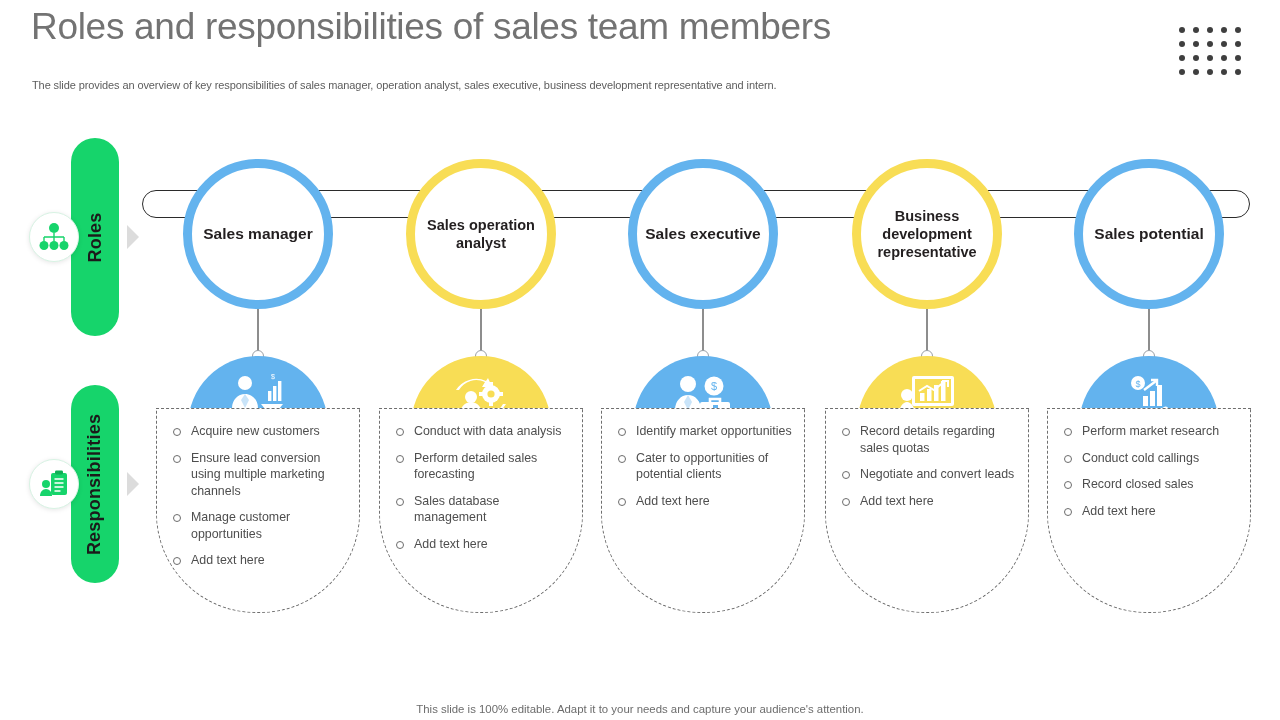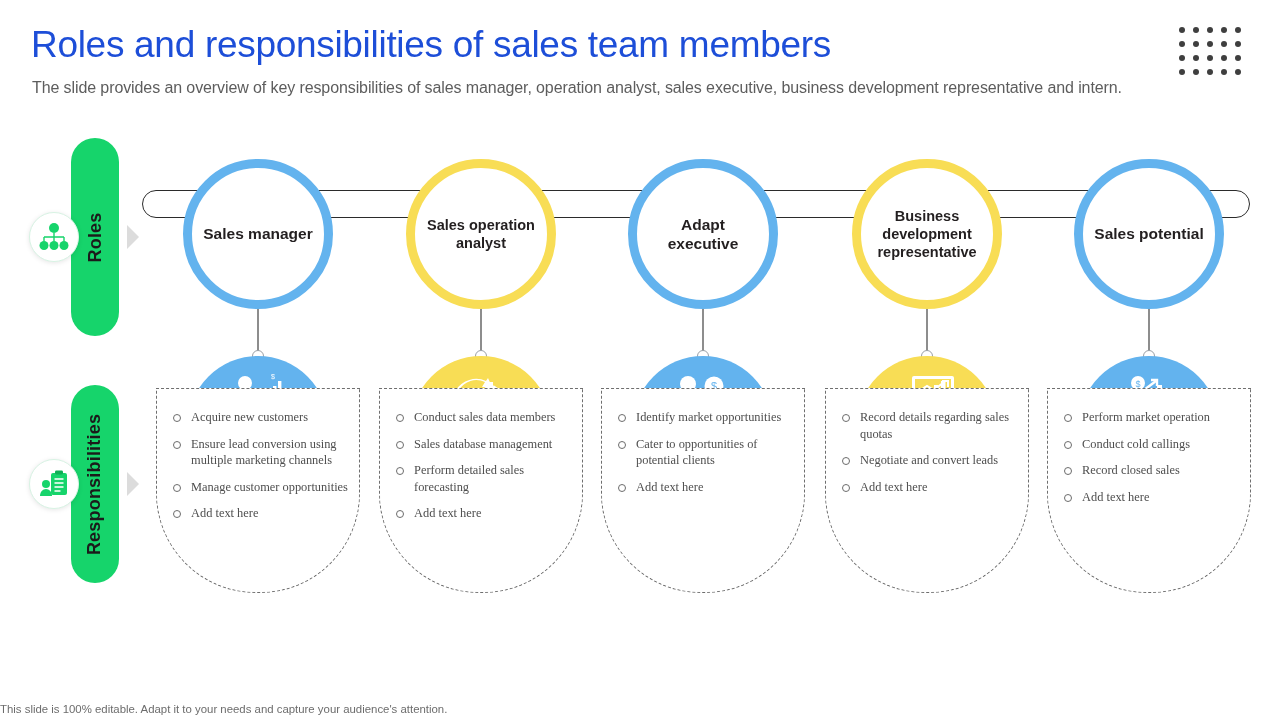--- a/index.html
+++ b/index.html
@@ -6,27 +6,27 @@
   html, body {
     width: 1280px; height: 720px;
     background: #ffffff;
     font-family: "Liberation Sans", sans-serif;
     overflow: hidden;
   }
   .slide { position: relative; width: 1280px; height: 720px; background: #fff; }
 
   
   .title {
-    position: absolute; left: 31px; top: 24px;
-    font-size: 37px; font-weight: 400; color: #1d4ed8;
+    position: absolute; left: 31px; top: 6px;
+    font-size: 37px; font-weight: 400; color: #737373;
     letter-spacing: -0.3px; white-space: nowrap;
   }
   .subtitle {
     position: absolute; left: 32px; top: 79px;
-    font-size: 16px; color: #5d5d5d; white-space: nowrap;
+    font-size: 11px; color: #5d5d5d; white-space: nowrap;
     letter-spacing: -0.1px;
   }
   .dotgrid {
     position: absolute; right: 31px; top: 27px;
     display: grid; grid-template-columns: repeat(5, 14px);
     grid-auto-rows: 14px;
   }
   .dotgrid i { display:block; width: 6px; height: 6px; border-radius: 50%; background: #3f3f3f; }
 
   
@@ -98,42 +98,41 @@
     position: absolute; left: 50%; transform: translateX(-50%);
     top: 356px; width: 140px; height: 140px; border-radius: 70px 70px 0 0;
     background: #63b3ee; overflow: hidden;
   }
   .dome.yellow { background: #f8dd55; }
   .dome-ico { position: absolute; left: 50%; top: 18px; transform: translateX(-50%); }
 
   
   .body {
     position: absolute; left: 50%; transform: translateX(-50%);
-    top: 388px; width: 204px; height: 205px;
+    top: 408px; width: 204px; height: 205px;
     border: 1.4px dashed #6e6e6e;
     border-radius: 0 0 100px 100px;
     background: #fff;
-    padding: 20px 8px 10px 12px;
-    font-family: Liberation Serif, serif;
+    padding: 14px 8px 10px 12px;
   }
   ul.items { list-style: none; }
   ul.items li {
     position: relative; padding-left: 22px; margin-bottom: 10px;
     font-size: 12.4px; line-height: 1.33; color: #4e4e4e;
   }
   ul.items li::before {
     content: ""; position: absolute; left: 4px; top: 5px;
     width: 6px; height: 6px; border-radius: 50%;
     border: 1px solid #6c6c6c; background: transparent;
   }
 
   
   .footer {
     position: absolute; left: 0; right: 0; top: 703px;
-    font-size: 11.4px; color: #6c6c6c;
+    text-align: center; font-size: 11.4px; color: #6c6c6c;
   }
 </style>
 </head>
 <body>
 
 <div class="slide">
 
   <div class="title">Roles and responsibilities of sales team members</div>
   <div class="subtitle">The slide provides an overview of key responsibilities of sales manager, operation analyst, sales executive, business development representative and intern.</div>
   <div class="dotgrid" id="dotgrid">
@@ -234,30 +233,30 @@
         <g fill="#fff">
           <rect x="38" y="8" width="4" height="5"></rect>
                 <rect x="38" y="27" width="4" height="5"></rect>
           <rect x="28" y="18" width="5" height="4"></rect>
                 <rect x="47" y="18" width="5" height="4"></rect>
         </g>
       </svg></div>
      </div>
      <div class="body">
        <ul class="items">
-            <li>Conduct sales data members</li>
+            <li>Conduct with data analysis</li>
+            <li>Perform detailed sales forecasting</li>
             <li>Sales database management</li>
-            <li>Perform detailed sales forecasting</li>
             <li>Add text here</li>
           </ul>
      </div>
       </div>
       <div class="col" style="left: 592px;">
         <div class="ring">
-       <div class="ring-label">Adapt executive</div>
+       <div class="ring-label">Sales executive</div>
      </div>
      <div class="stem"></div>
      <div class="node"></div>
      <div class="dome">
        <div class="dome-ico"><svg width="62" height="50" viewBox="0 0 62 50">
         <circle cx="16" cy="10" r="8" fill="#fff"></circle>
         <path d="M3 36c0-9 6-15 13-15s13 6 13 15z" fill="#fff"></path>
         <path d="M16 21l-4 7 4 8 4-8z" fill="#63b3ee" opacity=".35"></path>
         <circle cx="42" cy="12" r="9.5" fill="#fff"></circle>
         <text x="42" y="16" font-size="11" fill="#63b3ee" text-anchor="middle" font-family="Liberation Sans, sans-serif">$</text>
@@ -319,21 +318,21 @@
         <g fill="#fff">
           <rect x="23" y="22" width="5" height="10"></rect>
           <rect x="30" y="17" width="5" height="15"></rect>
           <rect x="37" y="11" width="5" height="21"></rect>
         </g>
         <path d="M4 36c4-3 8-2 11 1h12c3 0 3 4 0 4H18c7 1 12 1 18-3l8-5c3-2 6 2 3 4l-12 10c-3 2-7 3-11 3H4z" fill="#fff"></path>
       </svg></div>
      </div>
      <div class="body">
        <ul class="items">
-            <li>Perform market operation</li>
+            <li>Perform market research</li>
             <li>Conduct cold callings</li>
             <li>Record closed sales</li>
             <li>Add text here</li>
           </ul>
      </div>
       </div>
     </div>
 
   <div class="footer">This slide is 100% editable. Adapt it to your needs and capture your audience's attention.</div>
 </div>

